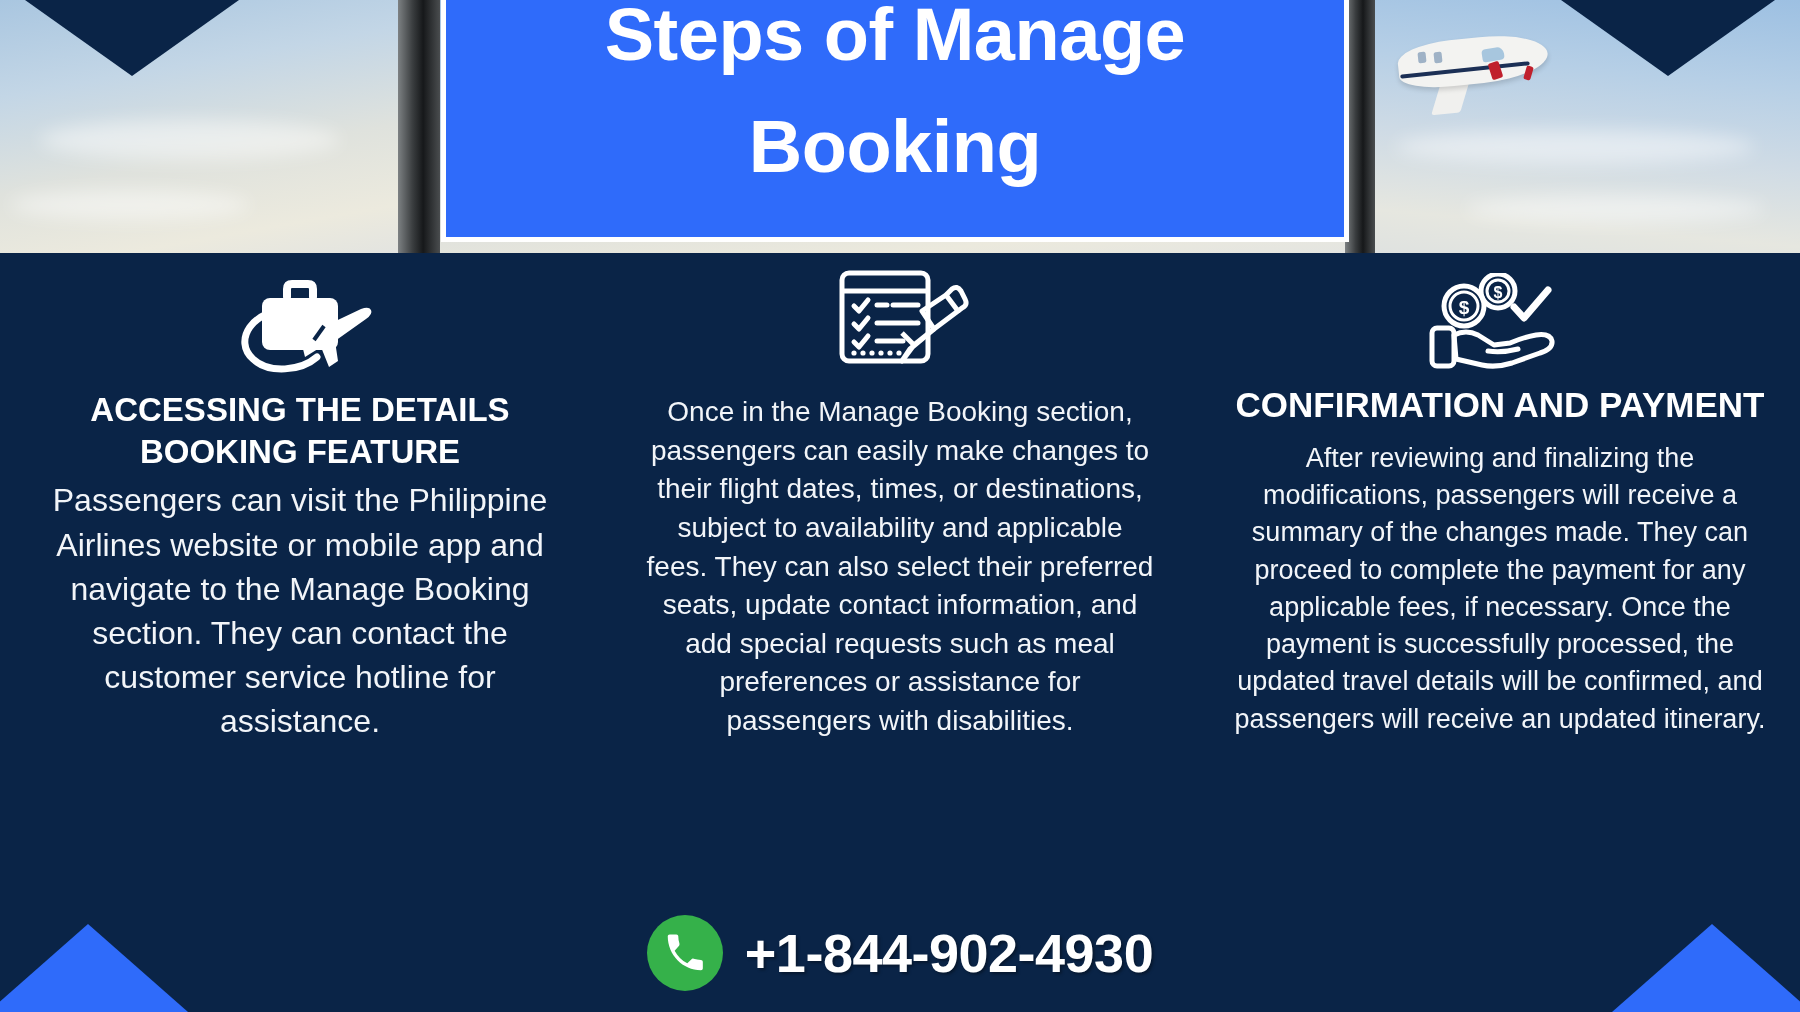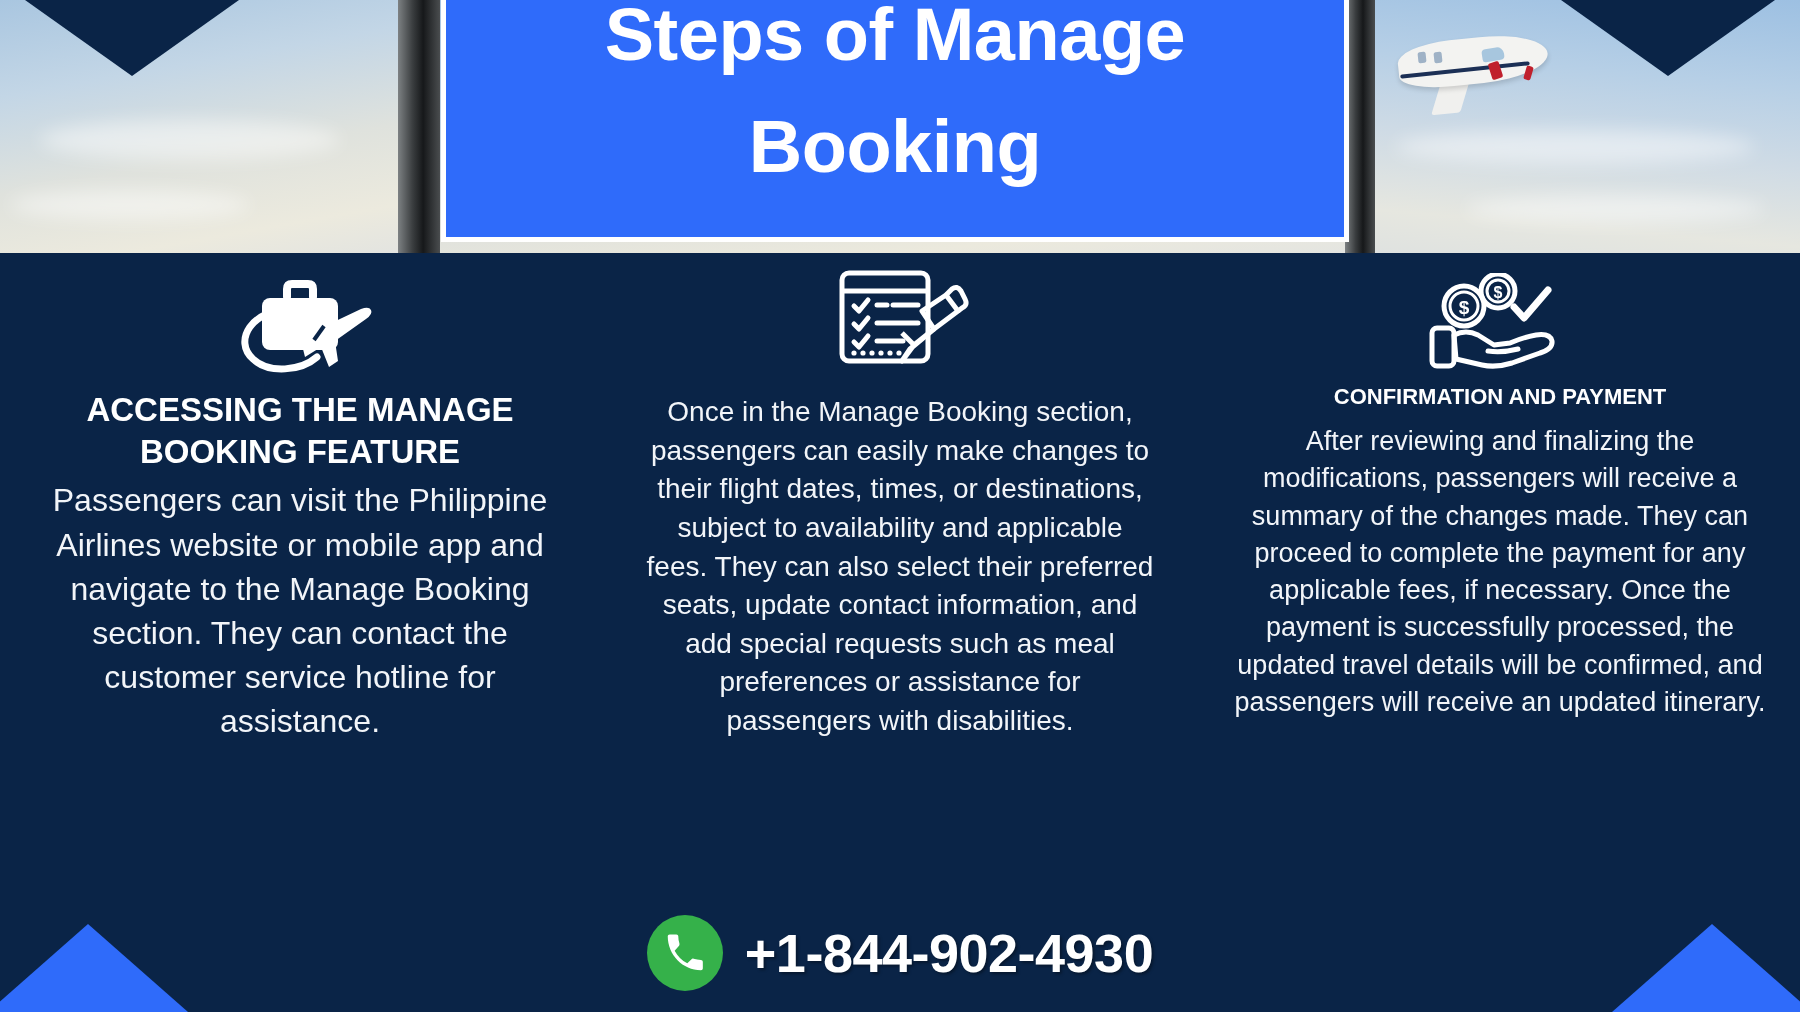--- a/index.html
+++ b/index.html
@@ -218,21 +218,21 @@
   }
   .col-heading {
     color: #ffffff;
     font-weight: bold;
     text-align: center;
     line-height: 1.28;
     margin-top: 6px;
   }
   .col-1 .col-heading { font-size: 33px; }
   .col-2 .col-heading { font-size: 33px; }
-  .col-3 .col-heading { font-size: 22px; }
+  .col-3 .col-heading { font-size: 35px; }
 
   .col-body {
     color: #f2f5f9;
     text-align: center;
     line-height: 1.38;
     margin-top: 5px;
   }
   .col-1 .col-body { font-size: 32px; }
   .col-2 .col-body { font-size: 28px; margin-top: 18px; }
   .col-3 .col-body { font-size: 27px; margin-top: 12px; }
@@ -327,21 +327,21 @@
 
           <rect x="37" y="19" width="76" height="52" rx="8" fill="#ffffff"></rect>
 
           <g fill="#ffffff">
             <path d="M98 48 L136 30 Q144 27 146 31 Q148 35 141 40 L110 62 L113 82 L104 88 L96 68 L80 78 L78 70 Z"></path>
             <path d="M88 60 L70 63 L68 58 L86 52 Z"></path>
           </g>
           <path d="M99 47 L89 61" stroke="#0a2447" stroke-width="4"></path>
         </svg>
       </div>
-      <div class="col-heading">ACCESSING THE MANAGE BOOKING FEATURE</div>
+      <div class="col-heading">ACCESSING THE DETAILS BOOKING FEATURE</div>
       <div class="col-body">Passengers can visit the Philippine Airlines website or mobile app and navigate to the Manage Booking section. They can contact the customer service hotline for assistance.</div>
     </div>
 
     <div class="col col-2">
       <div class="icon-wrap">
         <svg width="140" height="108" viewBox="0 0 140 108" fill="none">
 
           <rect x="12" y="6" width="86" height="88" rx="7" stroke="#ffffff" stroke-width="5" fill="none"></rect>
           <line x1="12" y1="24" x2="98" y2="24" stroke="#ffffff" stroke-width="5"></line>
 

